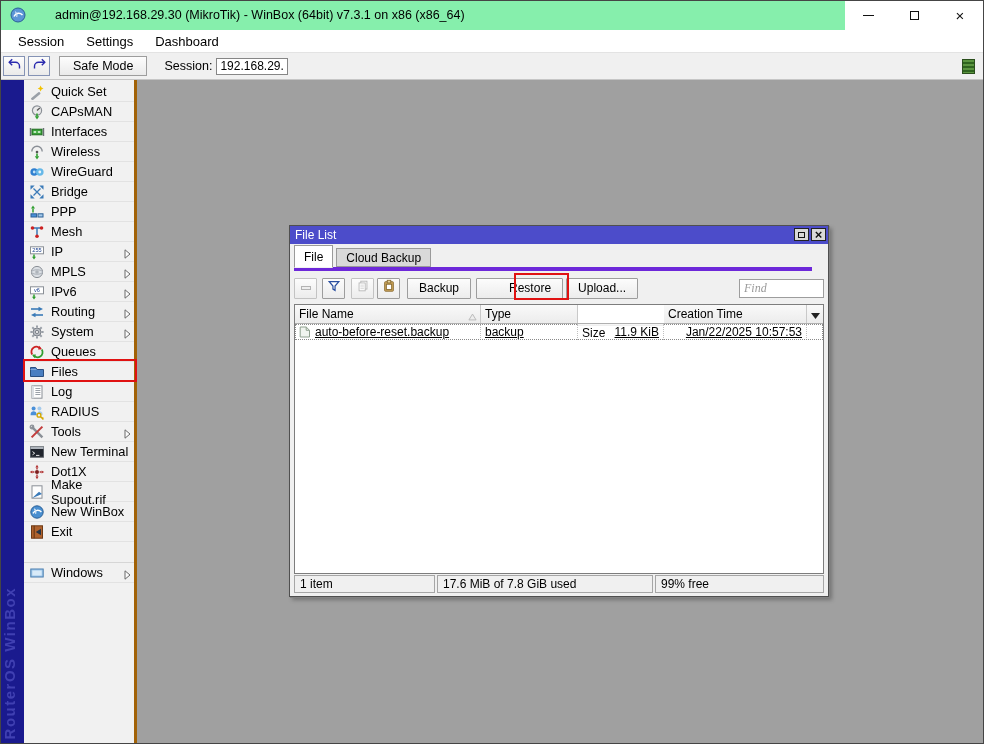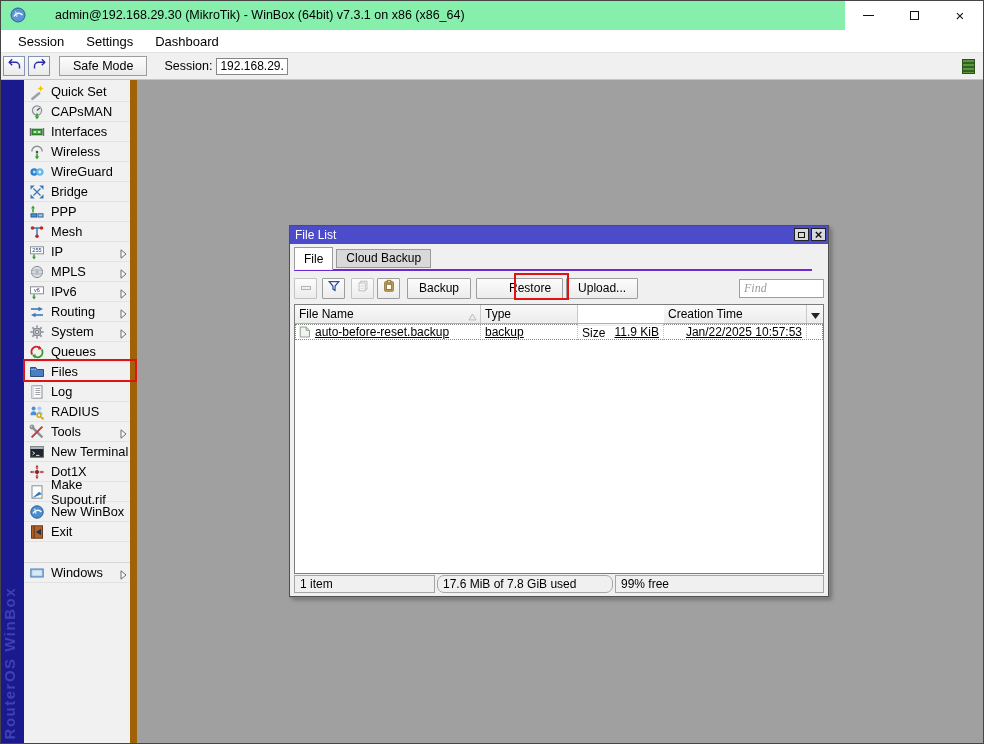--- a/index.html
+++ b/index.html
@@ -34,42 +34,42 @@
     padding:0 3px;box-sizing:border-box;font-family:"Liberation Sans",sans-serif;}
   .conn-ind{position:absolute;right:9px;top:6px;width:13px;height:15px;border:1px solid #2b4f1d;box-sizing:border-box;
     background:repeating-linear-gradient(180deg,#5b9540 0 2px,#2f641f 2px 4px);}
 
   
   .main{position:absolute;top:80px;left:0;right:0;bottom:0;}
   .brand-strip{position:absolute;left:0;top:0;bottom:0;width:24px;background:#1a1a8e;}
   .brand-text{position:absolute;bottom:5px;left:1px;writing-mode:vertical-rl;transform:rotate(180deg);
     font-size:15px;font-weight:bold;color:#4040b2;letter-spacing:1.5px;white-space:nowrap;}
   .sidebar{position:absolute;left:24px;top:0;bottom:0;width:113px;background:#f1f1f1;
-    border-right:7px solid #a16207;box-sizing:border-box;padding-top:2px;}
+    border-right:3px solid #a16207;box-sizing:border-box;padding-top:2px;}
   .side-item{height:20px;display:flex;align-items:center;border-bottom:1px solid #e2e2e2;
     box-sizing:border-box;padding-left:5px;font-size:12.8px;position:relative;}
   .side-item .icn{width:16px;height:16px;margin-right:6px;flex:none;}
   .side-item .icn svg{display:block;width:16px;height:16px;}
   .side-item .arr{position:absolute;right:3px;top:5px;width:7px;height:10px;}
   .side-gap{height:20px;border-bottom:1px solid #d6d6d6;}
 
   
   .fl-window{position:absolute;left:289px;top:225px;width:540px;height:372px;background:#f0f0f0;
     border:1px solid #4f4f4f;box-shadow:1px 1px 0 #828282,3px 3px 4px rgba(0,0,0,.28);
     box-sizing:border-box;z-index:10;}
   .fl-titlebar{height:18px;background:#4c4cca;color:#fff;font-size:12px;display:flex;align-items:center;
     padding-left:5px;position:relative;}
   .fl-tb-btns{position:absolute;right:2px;top:2px;display:flex;gap:2px;}
   .fl-tb-btn{width:15px;height:13px;background:#d8d8d8;border:1px solid #222;box-sizing:border-box;
     display:flex;align-items:center;justify-content:center;}
   .fl-glyph-max{width:7px;height:6px;border:1px solid #111;box-sizing:border-box;}
   .fl-glyph-close{font-size:13px;font-weight:bold;color:#111;line-height:1;margin-top:-1px;}
 
-  .fl-tabs{position:absolute;top:21px;left:4px;right:16px;height:24px;display:flex;align-items:center;
-    border-bottom:2px solid #6d28d9;box-sizing:border-box;}
+  .fl-tabs{position:absolute;top:21px;left:4px;right:16px;height:24px;display:flex;align-items:flex-end;
+    border-bottom:4px solid #6d28d9;box-sizing:border-box;}
   .fl-tab{font-size:12px;padding:0 9px;display:flex;align-items:center;border:1px solid #9a9a9a;
     box-sizing:border-box;margin-right:3px;height:19px;background:#d9d9d9;}
   .fl-tab.active{height:23px;background:#fff;border-bottom:1px solid #f2f2f2;margin-bottom:-1px;z-index:2;}
 
   .fl-toolbar{position:absolute;top:50px;left:4px;right:4px;height:24px;display:flex;align-items:center;}
   .fl-ibtn{width:23px;height:21px;border:1px solid #9d9d9d;background:linear-gradient(#fcfcfc,#ececec);
     display:flex;align-items:center;justify-content:center;box-sizing:border-box;border-radius:1px;flex:none;}
   .fl-ibtn.disabled{border-color:#c3c3c3;}
   .fl-btn{height:21px;padding:0 11px;border:1px solid #9d9d9d;background:linear-gradient(#fcfcfc,#ececec);
     font-size:12px;display:flex;align-items:center;box-sizing:border-box;border-radius:1px;flex:none;}
@@ -514,19 +514,19 @@
           </div>
           <div class="fl-td" style="width: 97px;">backup</div>
           <div class="fl-td num" style="width: 86px;">11.9 KiB</div>
           <div class="fl-td num" style="width: 143px;">Jan/22/2025 10:57:53</div>
           <div class="fl-td" style="flex: 1 1 0%; border-right: none;"></div>
         </div>
       </div>
   </div>
   <div class="fl-status" id="fl-status">
       <div class="fl-scell" style="width: 141px;">1 item</div>
-      <div class="fl-scell" style="width: 176px; border-radius: 7px;">17.6 MiB of 7.8 GiB used</div>
+      <div class="fl-scell" style="width: 216px;">17.6 MiB of 7.8 GiB used</div>
       <div class="fl-scell" style="flex: 1 1 0%;">99% free</div>
     </div>
 </div>
 
 <div class="anno" id="anno-files"></div>
 <div class="anno" id="anno-upload"></div>
 
 </body></html>

